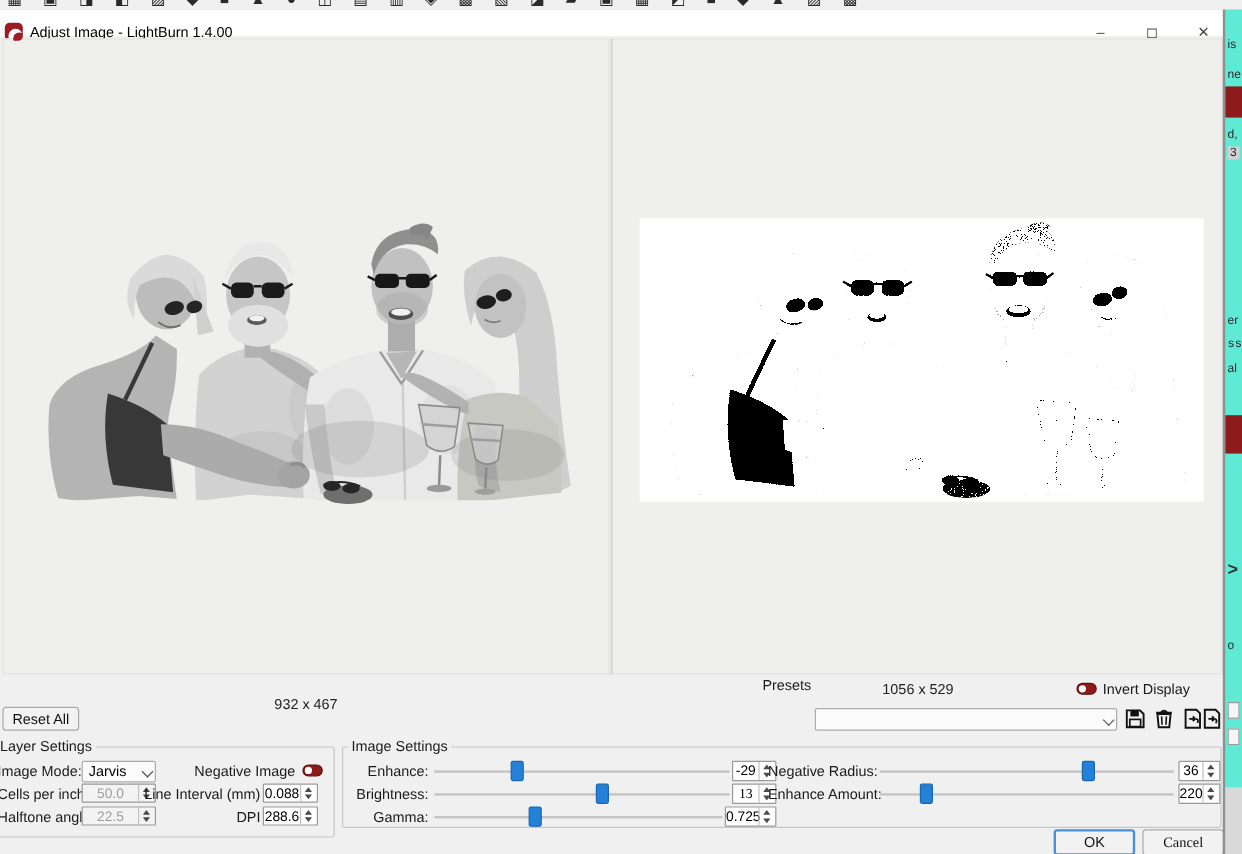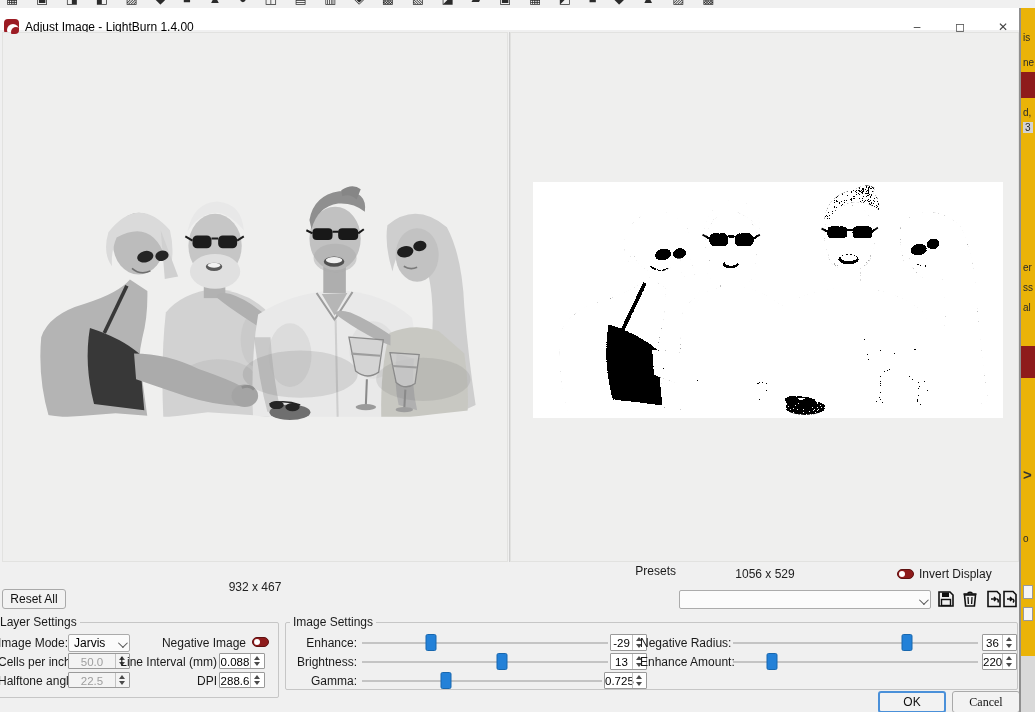--- a/index.html
+++ b/index.html
@@ -49,21 +49,21 @@
   .spin-arrows .up{top:2px;border-bottom:4px solid #4a4a4a;}
   .spin-arrows .dn{bottom:2px;border-top:4px solid #4a4a4a;}
   
   .slider{height:17px;}
   .slider .groove{position:absolute;left:0;right:0;top:8px;height:2px;background:#c4c4c4;}
   .slider .handle{position:absolute;top:0;width:11px;height:17px;background:#2381d8;border:1px solid #1867ae;border-radius:2px;box-sizing:border-box;transform:translateX(-50%);}
   
   .icon-btn{top:589px;width:20px;height:20px;}
   .icon-btn svg{width:100%;height:100%;}
   
-  .bg-sliver{left:1020px;top:8px;width:15px;height:704px;background:#eab308;border-left:1px solid #8f8f8f;box-sizing:border-box;overflow:hidden;}
+  .bg-sliver{left:1020px;top:8px;width:15px;height:704px;background:#5eead4;border-left:1px solid #8f8f8f;box-sizing:border-box;overflow:hidden;}
   .bg-sliver .frag{position:absolute;left:2px;font-size:10px;color:#2b2b2b;white-space:nowrap;}
   .bg-sliver .frag.big{font-size:15px;font-weight:bold;color:#333;}
   .bg-sliver .red-block{position:absolute;left:0;width:15px;background:#8e1b1b;}
   .bg-sliver .chip{background:#d2d2d2;padding:0 2px;}
   .bg-sliver .mini-box{position:absolute;left:2px;width:10px;height:14px;border:1px solid #9a9a9a;background:#f5f5f5;box-sizing:border-box;}
   .bg-sliver .gray-bottom{position:absolute;left:0;top:648px;width:15px;height:60px;background:#d9d9d9;}
   .dialog-right-edge{left:1019px;top:8px;width:1px;height:704px;background:#8f8f8f;}
 </style>
 </head>
 <body>
@@ -294,21 +294,21 @@
       <i class="dn"></i>
     </span>
 </div>
 
 <div class="abs form-label" style="left:277px;top:655px;width:80px;">Brightness:</div>
 <div class="abs slider" style="left:362px;top:653px;width:246px;">
   <div class="groove"></div>
   <div class="handle" style="left: 57%;"></div>
 </div>
 <div class="abs spinbox" style="left:610px;top:653px;width:37px;height:17px;">
-  <span class="val" style="line-height:15px;">13</span>
+  <span class="val" style="line-height:15px;font-family:Liberation Serif, serif;">13</span>
   <span class="spin-arrows">
       <i class="up"></i>
       <i class="dn"></i>
     </span>
 </div>
 
 <div class="abs form-label" style="left:277px;top:674px;width:80px;">Gamma:</div>
 <div class="abs slider" style="left:362px;top:672px;width:240px;">
   <div class="groove"></div>
   <div class="handle" style="left: 35%;"></div>
@@ -352,20 +352,20 @@
 
 <div class="abs dialog-right-edge"></div>
 <div class="abs bg-sliver">
   <div class="gray-bottom"></div>
 <span class="frag" style="top: 24px;">is</span>
     <span class="frag" style="top: 49px;">ne</span>
     <div class="red-block" style="top: 64px; height: 26px;"></div>
     <span class="frag" style="top: 99px;">d,</span>
     <span class="frag chip" style="top: 114px;">3</span>
     <span class="frag" style="top: 254px;">er</span>
-    <span class="frag" style="top: 274px;">ss</span>
+    <span class="frag" style="top: 274px; font-family: Liberation Mono, monospace;">ss</span>
     <span class="frag" style="top: 294px; text-align: center;">al</span>
     <div class="red-block" style="top: 338px; height: 32px;"></div>
     <span class="frag big" style="top: 458px;">&gt;</span>
     <span class="frag" style="top: 525px;">o</span>
     <div class="mini-box" style="top: 577px;"></div>
     <div class="mini-box" style="top: 599px;"></div>
   </div>
 
 </body></html>

